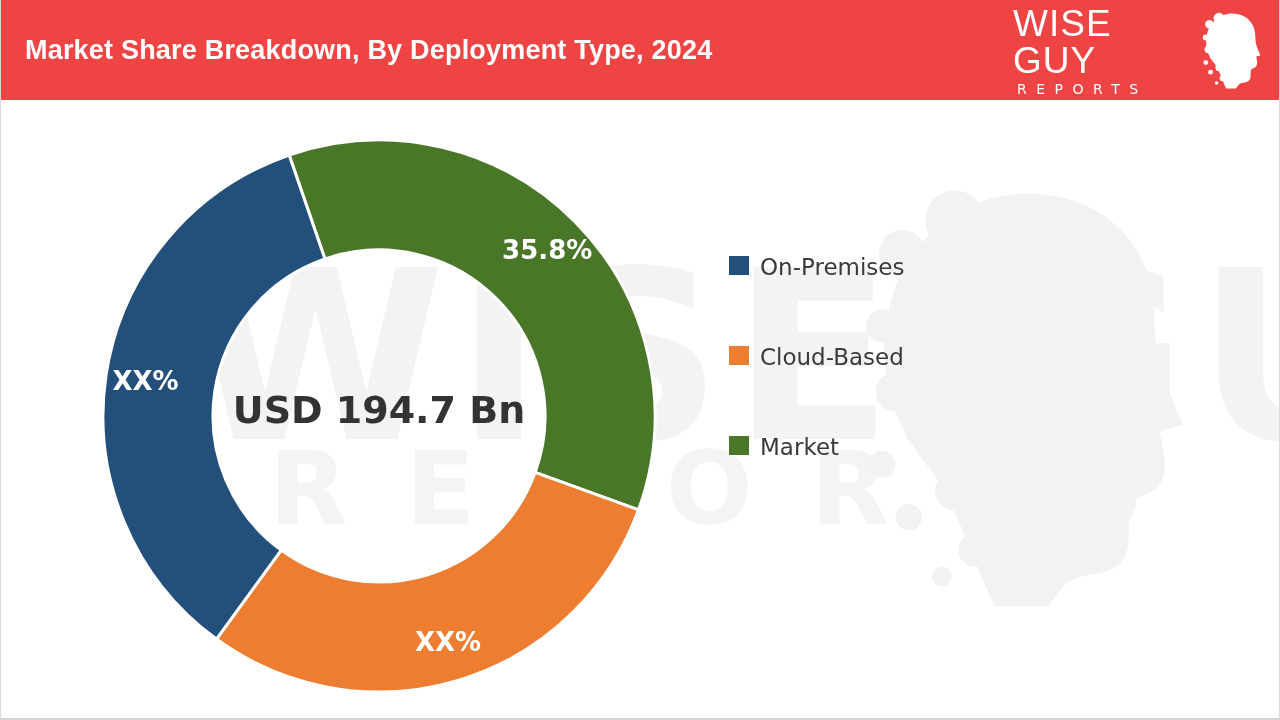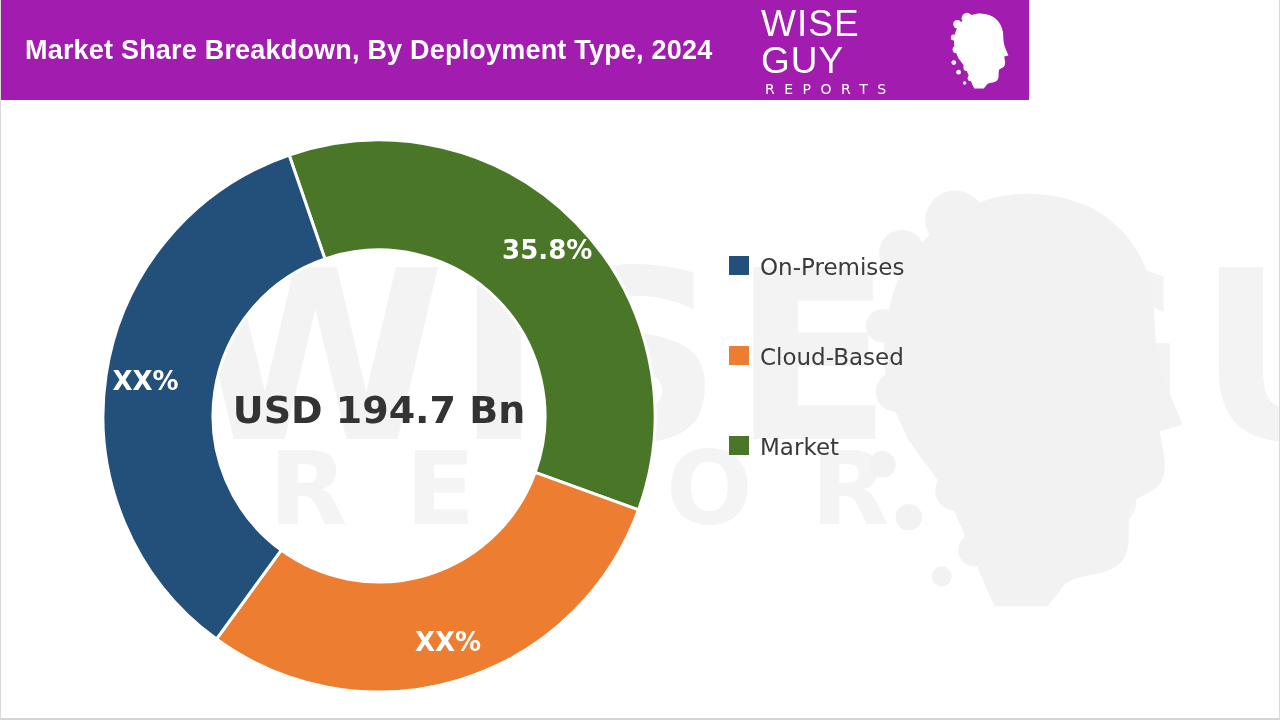--- a/index.html
+++ b/index.html
@@ -5,22 +5,22 @@
   html,body{margin:0;padding:0;background:#fff;}
   .page{
     position:relative;width:1280px;height:720px;overflow:hidden;
     background:#ffffff;
     border-left:1px solid #d9d9d9;border-right:1px solid #d9d9d9;border-bottom:2px solid #d4d4d4;
     box-sizing:border-box;
     font-family:"DejaVu Sans","Liberation Sans",sans-serif;
   }
   
   .header{
-    position:absolute;left:0;top:0;width:1028px;height:100px;
-    background:#a21caf;display:flex;align-items:center;
+    position:absolute;left:0;top:0;width:1280px;height:100px;
+    background:#ef4444;display:flex;align-items:center;
   }
   .header-title{
     margin-left:24px;color:#ffffff;font-size:27px;font-weight:bold;
     font-family:"Liberation Sans","DejaVu Sans",sans-serif;letter-spacing:.2px;
   }
   .logo{
     position:absolute;right:18px;top:10px;width:250px;height:80px;display:flex;align-items:center;
   }
   .logo-text{display:flex;flex-direction:column;align-items:flex-start;margin-right:4px;}
   .logo-line1{

